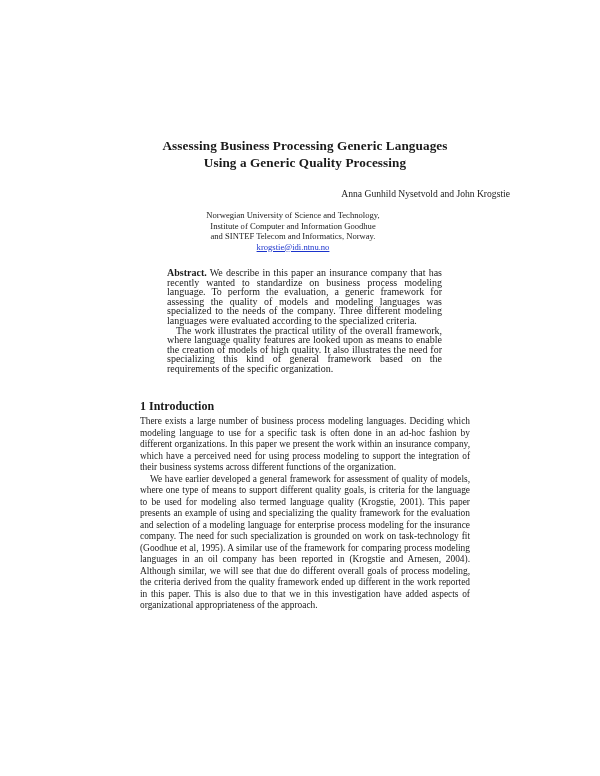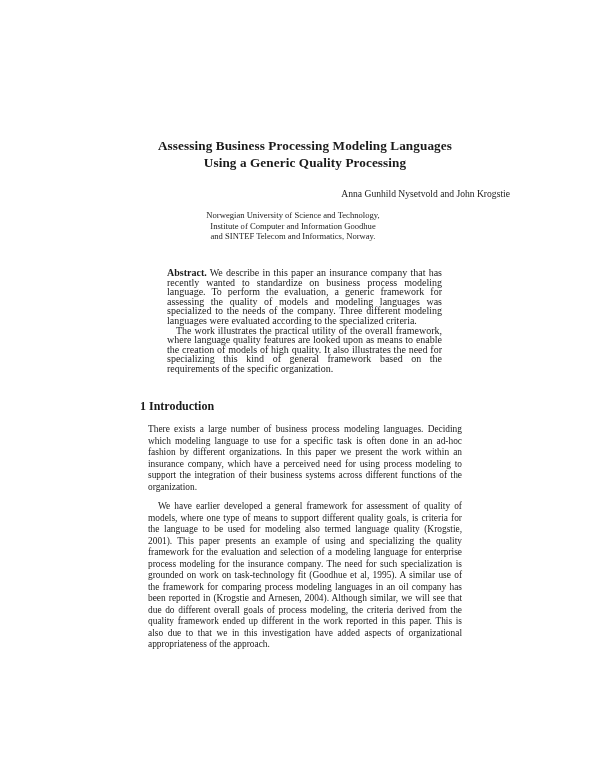--- a/index.html
+++ b/index.html
@@ -31,39 +31,40 @@
   .abstract p.indent { text-indent: 9px; }
   .abstract .lead { font-weight: bold; }
   .section-heading {
     position: absolute; left: 140px; top: 399px;
     font-weight: bold; font-size: 12px; line-height: 14px;
   }
   .body-text {
     position: absolute; left: 140px; width: 330px; top: 416px;
     font-size: 9.4px; line-height: 11.5px; text-align: justify;
   }
-  .body-text p { margin: 8px; }
+  .body-text p { margin: 0; }
   .body-text p.indent { text-indent: 10px; }
 </style>
 </head>
 <body>
 
 <div class="page">
 
   <div class="title">
-    <div>Assessing Business Processing Modeling Languages</div>
+    <div>Assessing Business Processing Generic Languages</div>
     <div>Using a Generic Quality Processing</div>
   </div>
 
   <div class="authors">Anna Gunhild Nysetvold and John Krogstie</div>
 
   <div class="affil">
     <div>Norwegian University of Science and Technology,</div>
     <div>Institute of Computer and Information Goodhue</div>
     <div>and SINTEF Telecom and Informatics, Norway.</div>
+    <div><a class="email">krogstie@idi.ntnu.no</a></div>
   </div>
 
   <div class="abstract">
     <p><span class="lead">Abstract.</span><span> We describe in this paper an insurance company that has recently wanted to standardize on business process modeling language. To perform the evaluation, a generic framework for assessing the quality of models and modeling languages was specialized to the needs of the company. Three different modeling languages were evaluated according to the specialized criteria.</span></p>
     <p class="indent">The work illustrates the practical utility of the overall framework, where language quality features are looked upon as means to enable the creation of models of high quality. It also illustrates the need for specializing this kind of general framework based on the requirements of the specific organization.</p>
   </div>
 
   <div class="section-heading">1 Introduction</div>
 
   <div class="body-text">

